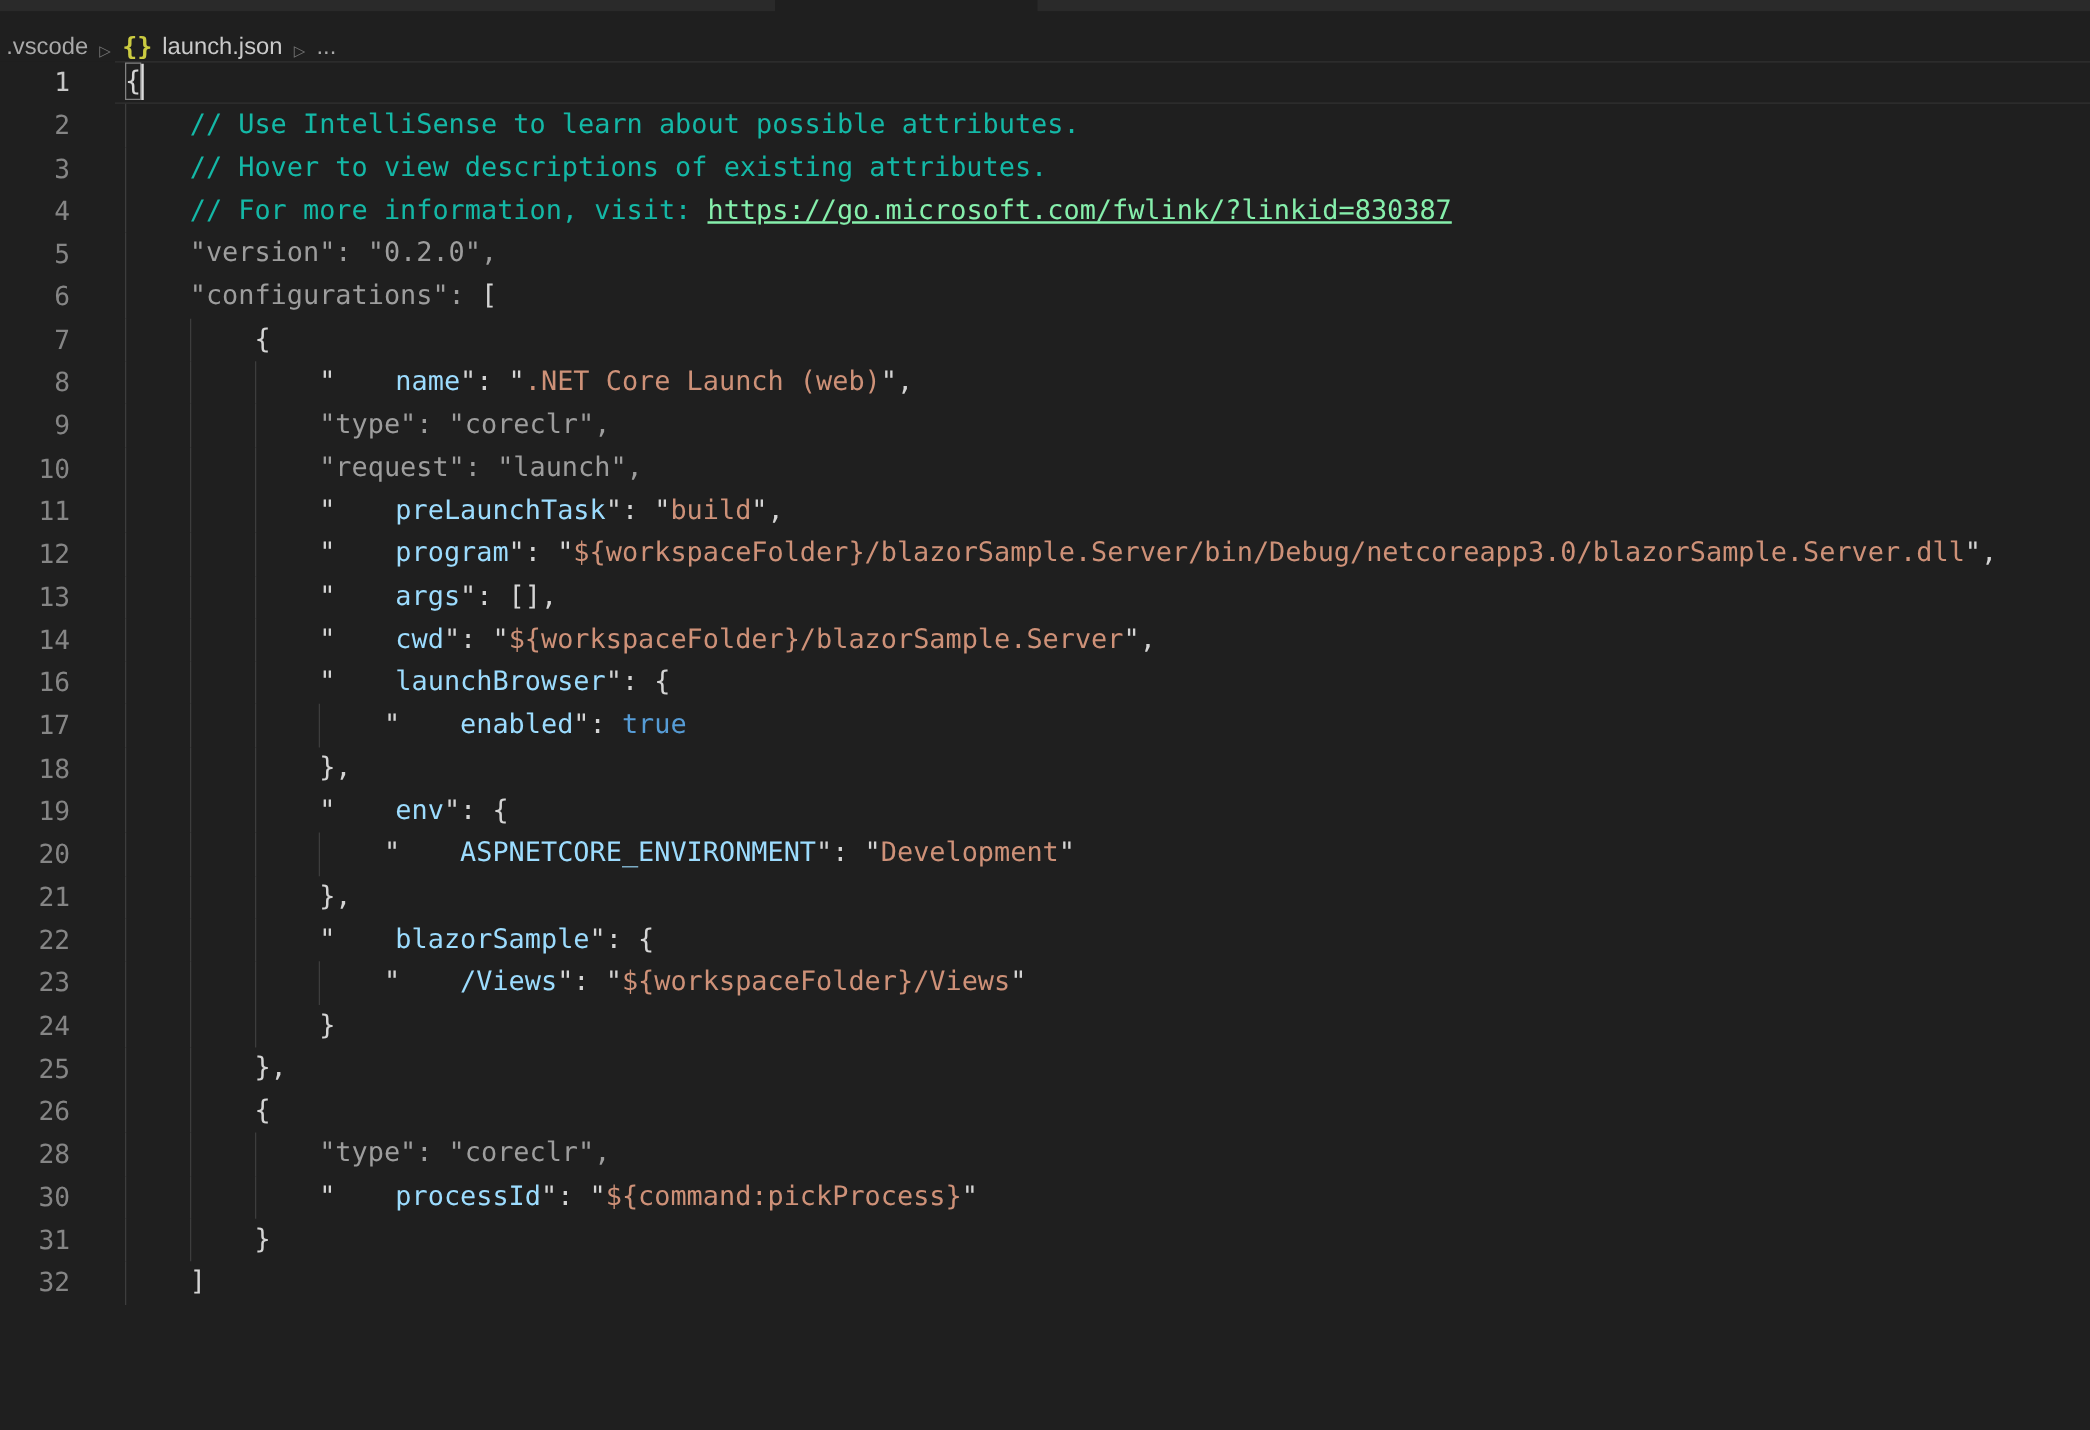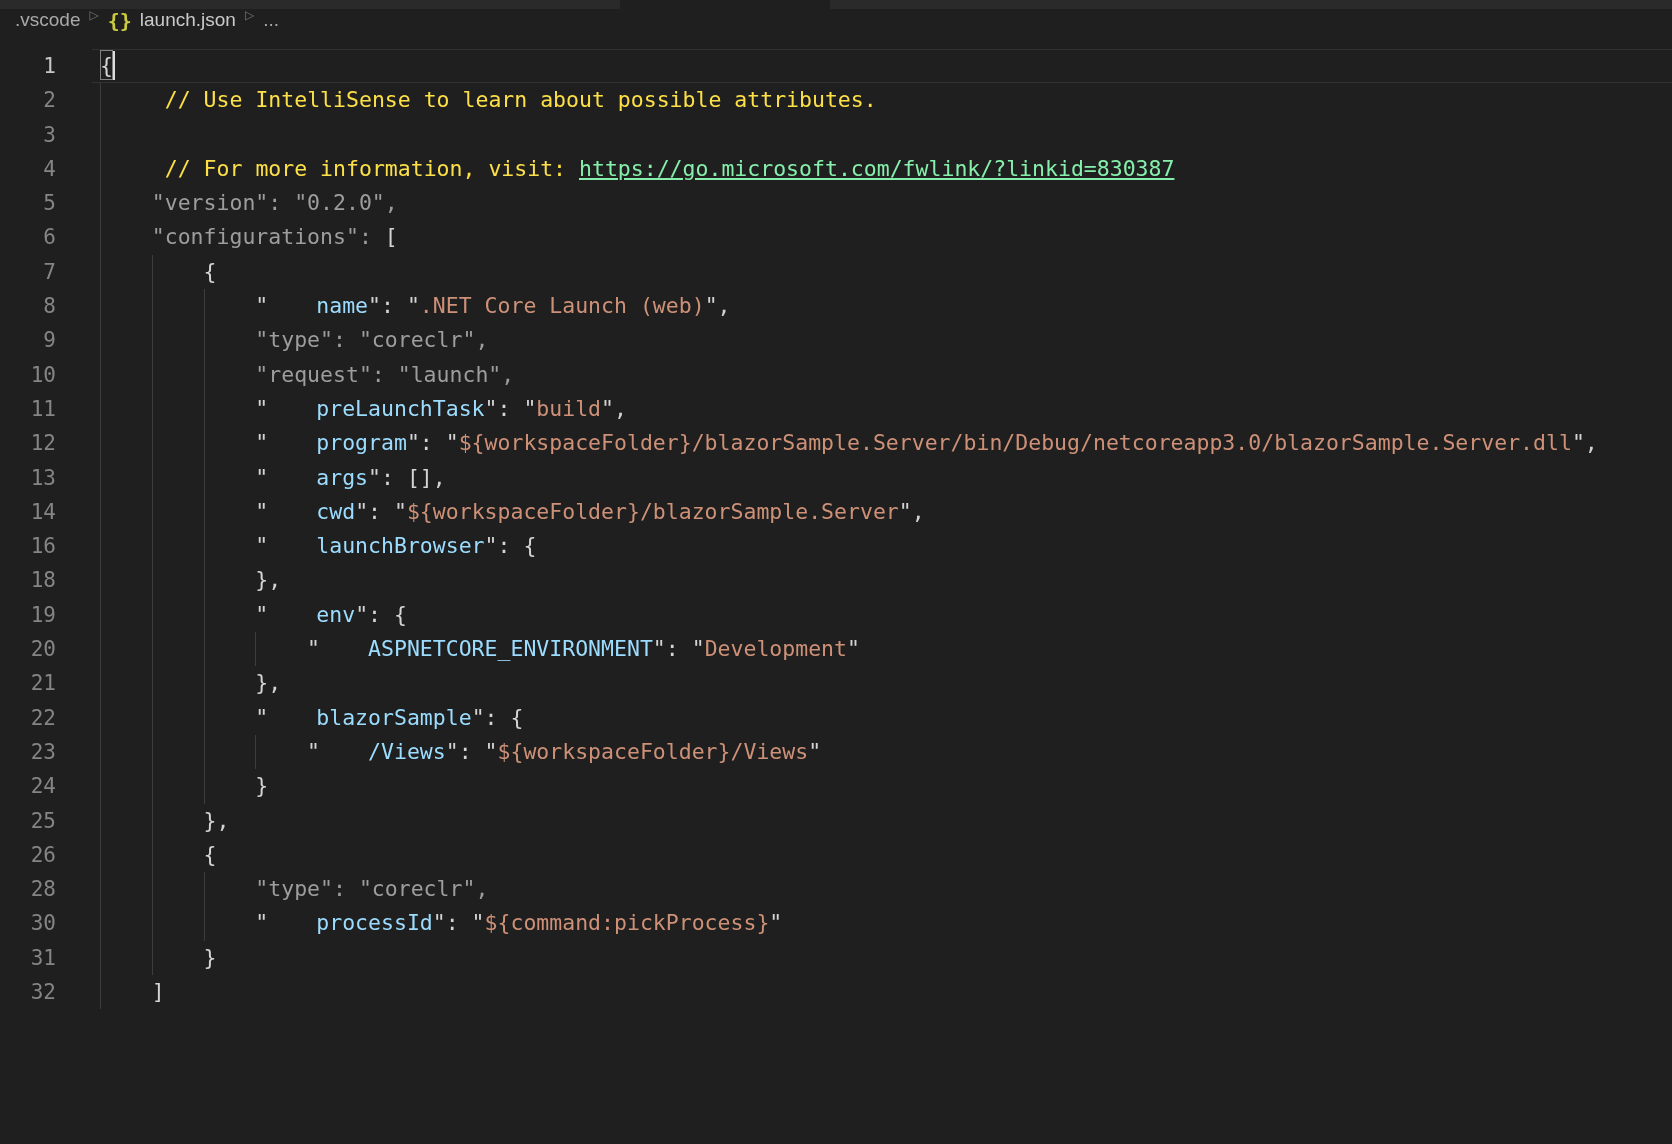--- a/index.html
+++ b/index.html
@@ -1,42 +1,42 @@
 <!DOCTYPE html>
 <html style="--bg: #1f1f1f; --tabstrip: #2a2a2a; --gutterFg: #858585; --gutterActiveFg: #c6c6c6; --guide: #3d3d3d; --lineHl: #323232; --cursorC: #dcdcdc; --bracketBorder: #828282; --crumbFg: #a9a9a9; --crumbFileFg: #cacaca; --crumbIconFg: #cbcb41;"><head>
 <meta charset="utf-8">
 <style>
   html,body{margin:0;padding:0;background:#1f1f1f;}
   .app{position:relative;width:1672px;height:1144px;overflow:hidden;background:var(--bg);
        font-family:"Liberation Sans",sans-serif;}
   .tabstrip{position:relative;height:9px;background:var(--tabstrip);}
   .tabgap{position:absolute;left:620px;top:0;width:210px;height:9px;background:var(--bg);}
-  .breadcrumb{height:40px;display:flex;align-items:flex-start;background:var(--bg);
-              padding-left:15px;font-size:19px;color:var(--crumbFg);}
+  .breadcrumb{height:40px;display:flex;align-items:flex-end;background:var(--bg);
+              padding-left:5px;font-size:19px;color:var(--crumbFg);}
   .crumb{white-space:pre;}
   .crumb-file{color:var(--crumbFileFg);}
   .crumb-sep{color:#767676;font-size:12px;margin:0 9px;position:relative;top:-1px;}
   .crumb-icon{color:var(--crumbIconFg);font-weight:bold;margin-right:8px;font-size:20px;
               font-family:"DejaVu Sans Mono",monospace;}
   .editor{position:relative;}
   .line{display:flex;height:34.3px;line-height:34.3px;
         font-family:"DejaVu Sans Mono",monospace;font-size:21.5px;}
   .gutter{width:56px;flex:0 0 56px;text-align:right;color:var(--gutterFg);font-size:21px;}
   .code{position:relative;flex:1;margin-left:36px;padding-left:8px;white-space:pre;}
   .line.current .code{border-top:1px solid var(--lineHl);border-bottom:1px solid var(--lineHl);
         line-height:32.3px;height:32.3px;}
   .line.current .gutter{color:var(--gutterActiveFg);}
   .guide{position:absolute;top:0;bottom:0;width:1px;background:var(--guide);}
   .bbox{outline:1px solid var(--bracketBorder);outline-offset:-1px;display:inline-block;
         height:30px;line-height:32.3px;vertical-align:top;}
   .cursor{display:inline-block;width:2px;height:29px;background:var(--cursorC);
           vertical-align:top;margin-top:1px;}
   .t-l{text-decoration:underline;cursor:pointer;}
 </style>
-<style>.t-p{color:#d4d4d4;}.t-c{color:#fde047;margin-left:13px;}.t-l{color:#86efac;}.t-k{color:#9cdcfe;margin-left:48px;}.t-s{color:#ce9178;}.t-b{color:#569cd6;}.t-g{color:#9d9d9d;}</style></head>
+<style>.t-p{color:#d4d4d4;}.t-c{color:#14b8a6;}.t-l{color:#86efac;}.t-k{color:#9cdcfe;margin-left:48px;}.t-s{color:#ce9178;}.t-b{color:#569cd6;}.t-g{color:#9d9d9d;}</style></head>
 <body>
 
 <div class="app">
 
   <div class="tabstrip">
     <div class="tabgap"></div>
   </div>
 
   <div class="breadcrumb">
     <span class="crumb">.vscode</span>
@@ -51,21 +51,21 @@
       <div class="line current">
         <div class="gutter">1</div>
         <div class="code"><span class="t-p bbox">{</span><span class="cursor"></span></div>
       </div>
       <div class="line">
         <div class="gutter">2</div>
         <div class="code"><span class="guide" style="left: 8px;"></span><span class="t-c">    // Use IntelliSense to learn about possible attributes.</span></div>
       </div>
       <div class="line">
         <div class="gutter">3</div>
-        <div class="code"><span class="guide" style="left: 8px;"></span></div>
+        <div class="code"><span class="guide" style="left: 8px;"></span><span class="t-c">    // Hover to view descriptions of existing attributes.</span></div>
       </div>
       <div class="line">
         <div class="gutter">4</div>
         <div class="code"><span class="guide" style="left: 8px;"></span><span class="t-c">    // For more information, visit: </span><span class="t-l">https://go.microsoft.com/fwlink/?linkid=830387</span></div>
       </div>
       <div class="line">
         <div class="gutter">5</div>
         <div class="code"><span class="guide" style="left: 8px;"></span><span class="t-g">    "version": "0.2.0",</span></div>
       </div>
       <div class="line">
@@ -100,20 +100,24 @@
         <div class="gutter">13</div>
         <div class="code"><span class="guide" style="left: 8px;"></span><span class="guide" style="left: 59.8px;"></span><span class="guide" style="left: 111.6px;"></span><span class="t-p">            "</span><span class="t-k">args</span><span class="t-p">": [],</span></div>
       </div>
       <div class="line">
         <div class="gutter">14</div>
         <div class="code"><span class="guide" style="left: 8px;"></span><span class="guide" style="left: 59.8px;"></span><span class="guide" style="left: 111.6px;"></span><span class="t-p">            "</span><span class="t-k">cwd</span><span class="t-p">": "</span><span class="t-s">${workspaceFolder}/blazorSample.Server</span><span class="t-p">",</span></div>
       </div>
       <div class="line">
         <div class="gutter">16</div>
         <div class="code"><span class="guide" style="left: 8px;"></span><span class="guide" style="left: 59.8px;"></span><span class="guide" style="left: 111.6px;"></span><span class="t-p">            "</span><span class="t-k">launchBrowser</span><span class="t-p">": {</span></div>
+      </div>
+      <div class="line">
+        <div class="gutter">17</div>
+        <div class="code"><span class="guide" style="left: 8px;"></span><span class="guide" style="left: 59.8px;"></span><span class="guide" style="left: 111.6px;"></span><span class="guide" style="left: 163.4px;"></span><span class="t-p">                "</span><span class="t-k">enabled</span><span class="t-p">": </span><span class="t-b">true</span></div>
       </div>
       <div class="line">
         <div class="gutter">18</div>
         <div class="code"><span class="guide" style="left: 8px;"></span><span class="guide" style="left: 59.8px;"></span><span class="guide" style="left: 111.6px;"></span><span class="t-p">            },</span></div>
       </div>
       <div class="line">
         <div class="gutter">19</div>
         <div class="code"><span class="guide" style="left: 8px;"></span><span class="guide" style="left: 59.8px;"></span><span class="guide" style="left: 111.6px;"></span><span class="t-p">            "</span><span class="t-k">env</span><span class="t-p">": {</span></div>
       </div>
       <div class="line">

